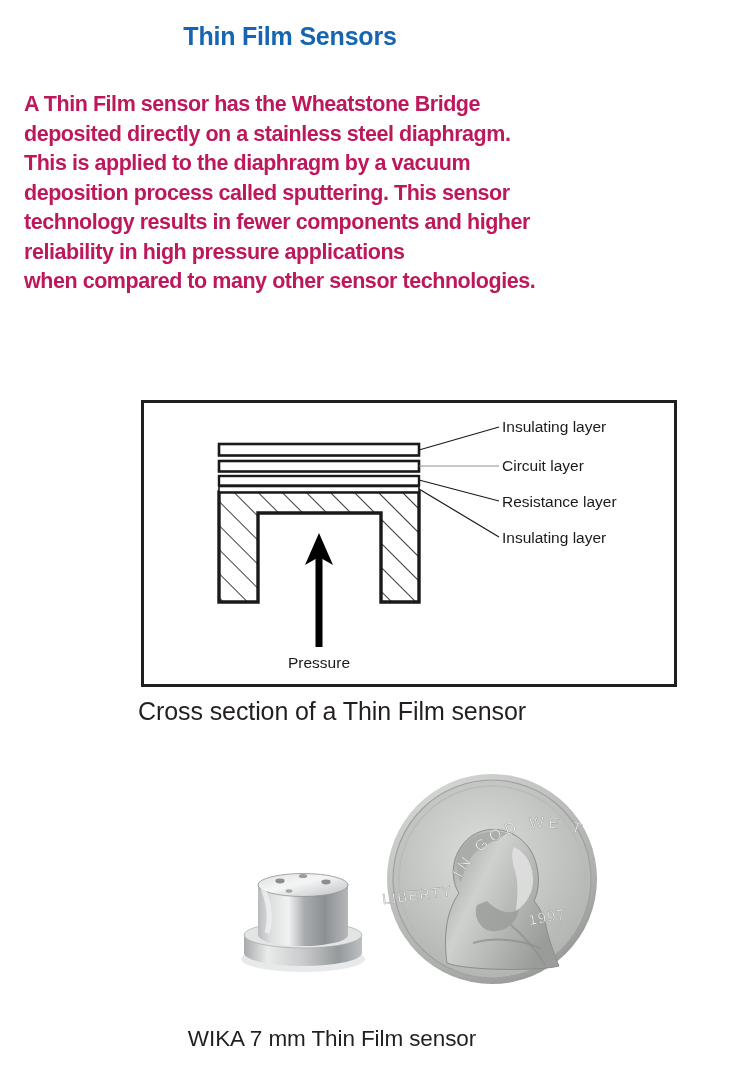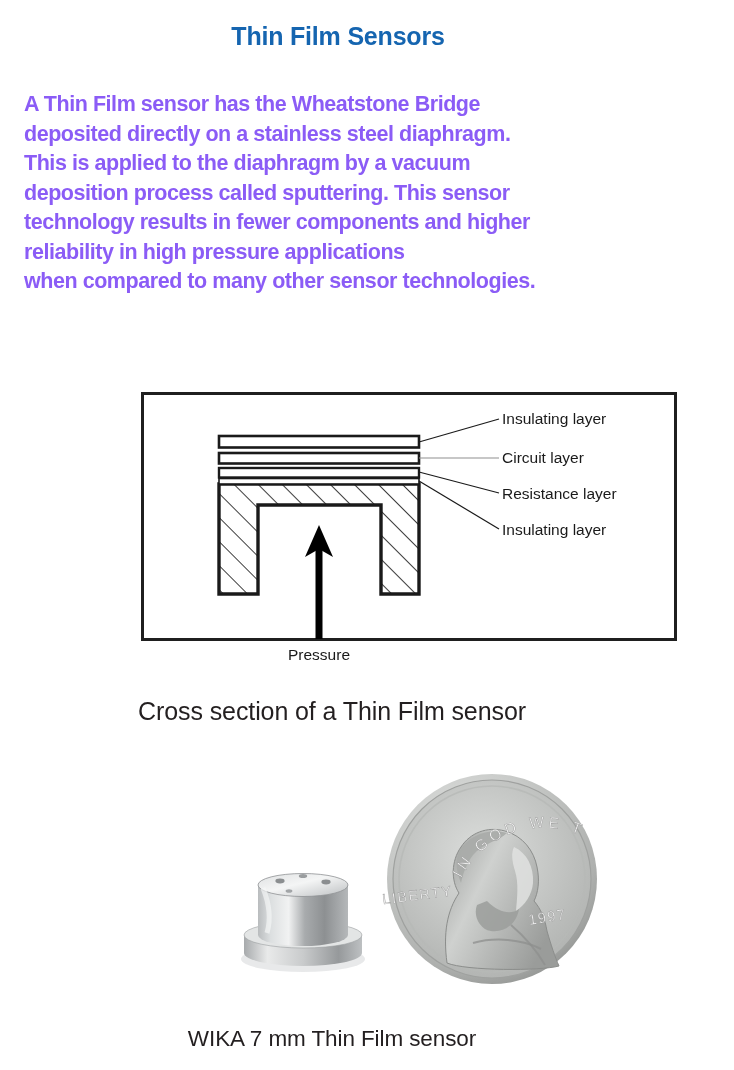--- a/index.html
+++ b/index.html
@@ -21,44 +21,43 @@
   #page-title {
     position: absolute;
     top: 22px;
     left: 0;
     width: 580px;
     text-align: center;
     font-size: 25px;
     font-weight: bold;
     color: #1565B0;
     letter-spacing: -0.2px;
-    padding-left: 48px;
   }
 
   
   #body-copy {
     position: absolute;
     top: 90px;
     left: 24px;
     width: 700px;
     font-size: 21.5px;
     font-weight: bold;
     line-height: 29.5px;
     letter-spacing: -0.45px;
-    color: #8b5cf6;
+    color: #be185d;
     white-space: pre-line;
   }
 
   
   #cross-section-figure {
     position: absolute;
     left: 141px;
-    top: 392px;
+    top: 400px;
     width: 536px;
-    height: 249px;
+    height: 287px;
   }
   #cross-section-frame {
     position: absolute;
     inset: 0;
     border: 3px solid #1f1f1f;
     box-sizing: border-box;
     background: #ffffff;
   }
   #cross-section-svg {
     position: absolute;

